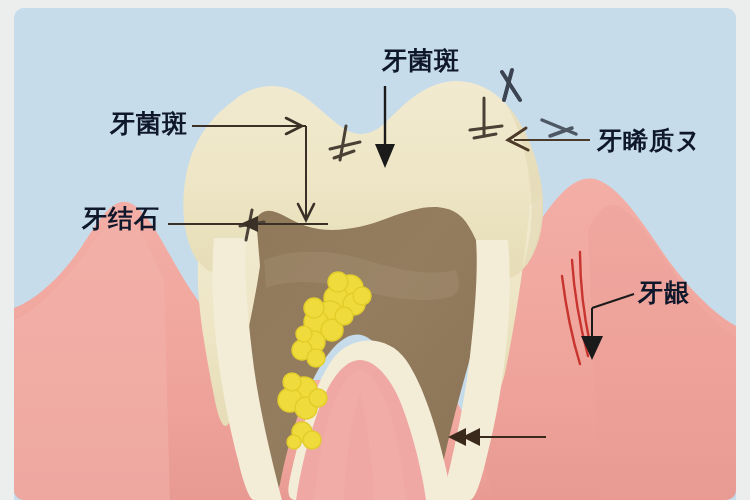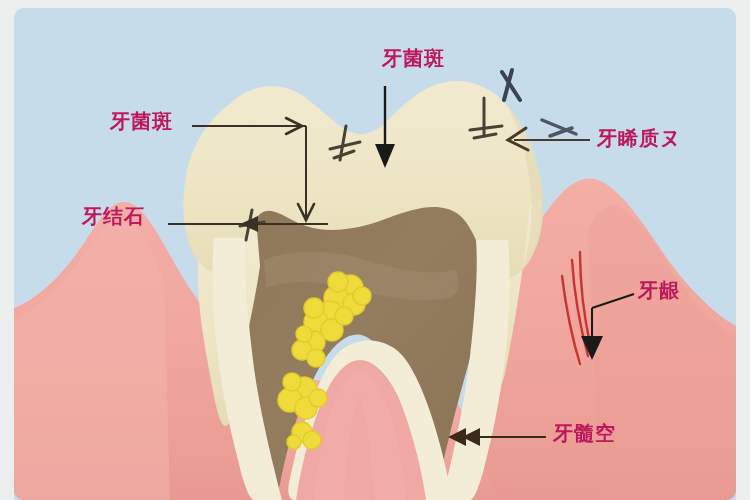--- a/index.html
+++ b/index.html
@@ -12,23 +12,23 @@
   #panel{
     position:absolute;left:14px;top:8px;
     width:722px;height:492px;
     background:#c6dcea;
     border-radius:10px 10px 0 0;
     overflow:hidden;
   }
   #art{position:absolute;left:0;top:0;width:722px;height:492px;}
   .lbl{
     position:absolute;
-    font-size:20px;
+    font-size:25px;
     font-weight:700;
-    color:#be185d;
+    color:#0f172a;
     letter-spacing:1px;
     white-space:nowrap;
     line-height:1;
     font-family:"Liberation Sans","DejaVu Sans",sans-serif;
   }
   #lbl-plaque-top{left:368px;top:40px;}
   #lbl-plaque-left{left:96px;top:103px;}
   #lbl-calculus{left:68px;top:198px;}
   #lbl-cementum{left:583px;top:120px;}
   #lbl-gingiva{left:624px;top:272px;}
@@ -326,16 +326,15 @@
     <div class="lbl" id="lbl-plaque-top">牙菌斑</div>
 
     <div class="lbl" id="lbl-plaque-left">牙菌斑</div>
 
     <div class="lbl" id="lbl-calculus">牙结石</div>
 
     <div class="lbl" id="lbl-cementum">牙睎质ヌ</div>
 
     <div class="lbl" id="lbl-gingiva">牙龈</div>
 
-    <div class="lbl" id="lbl-pulp">牙髓空</div>
 
   </div>
 </div>
 
 </body></html>

